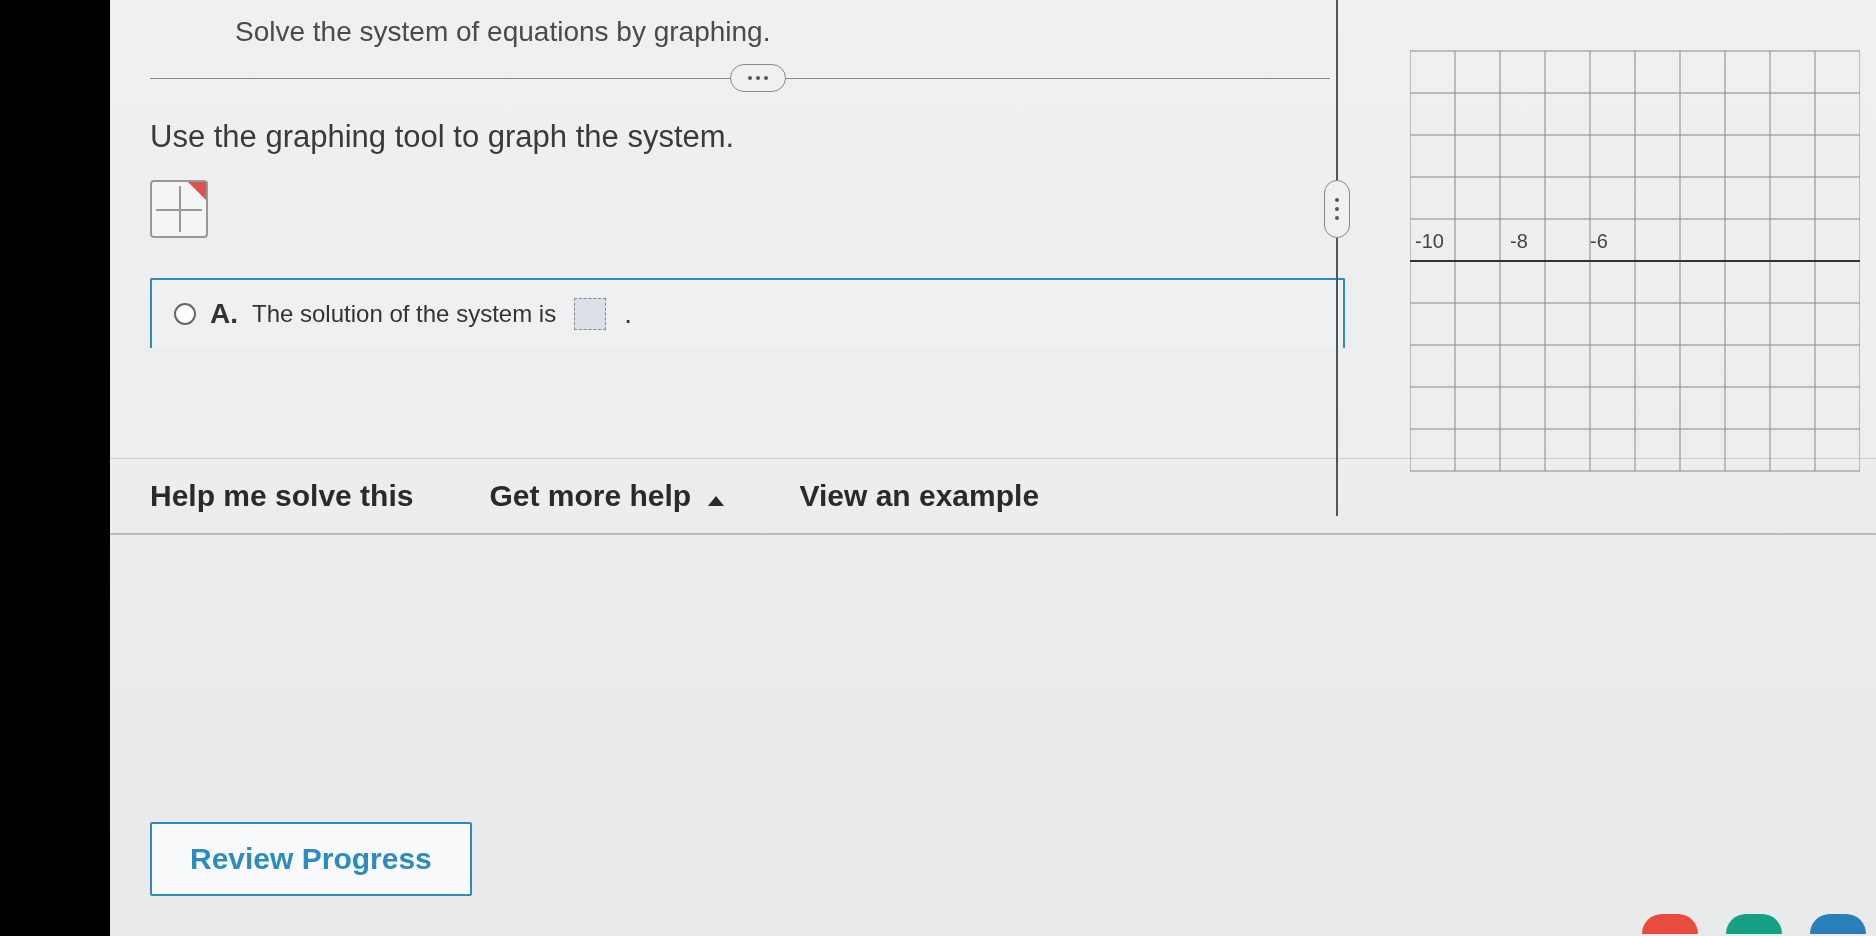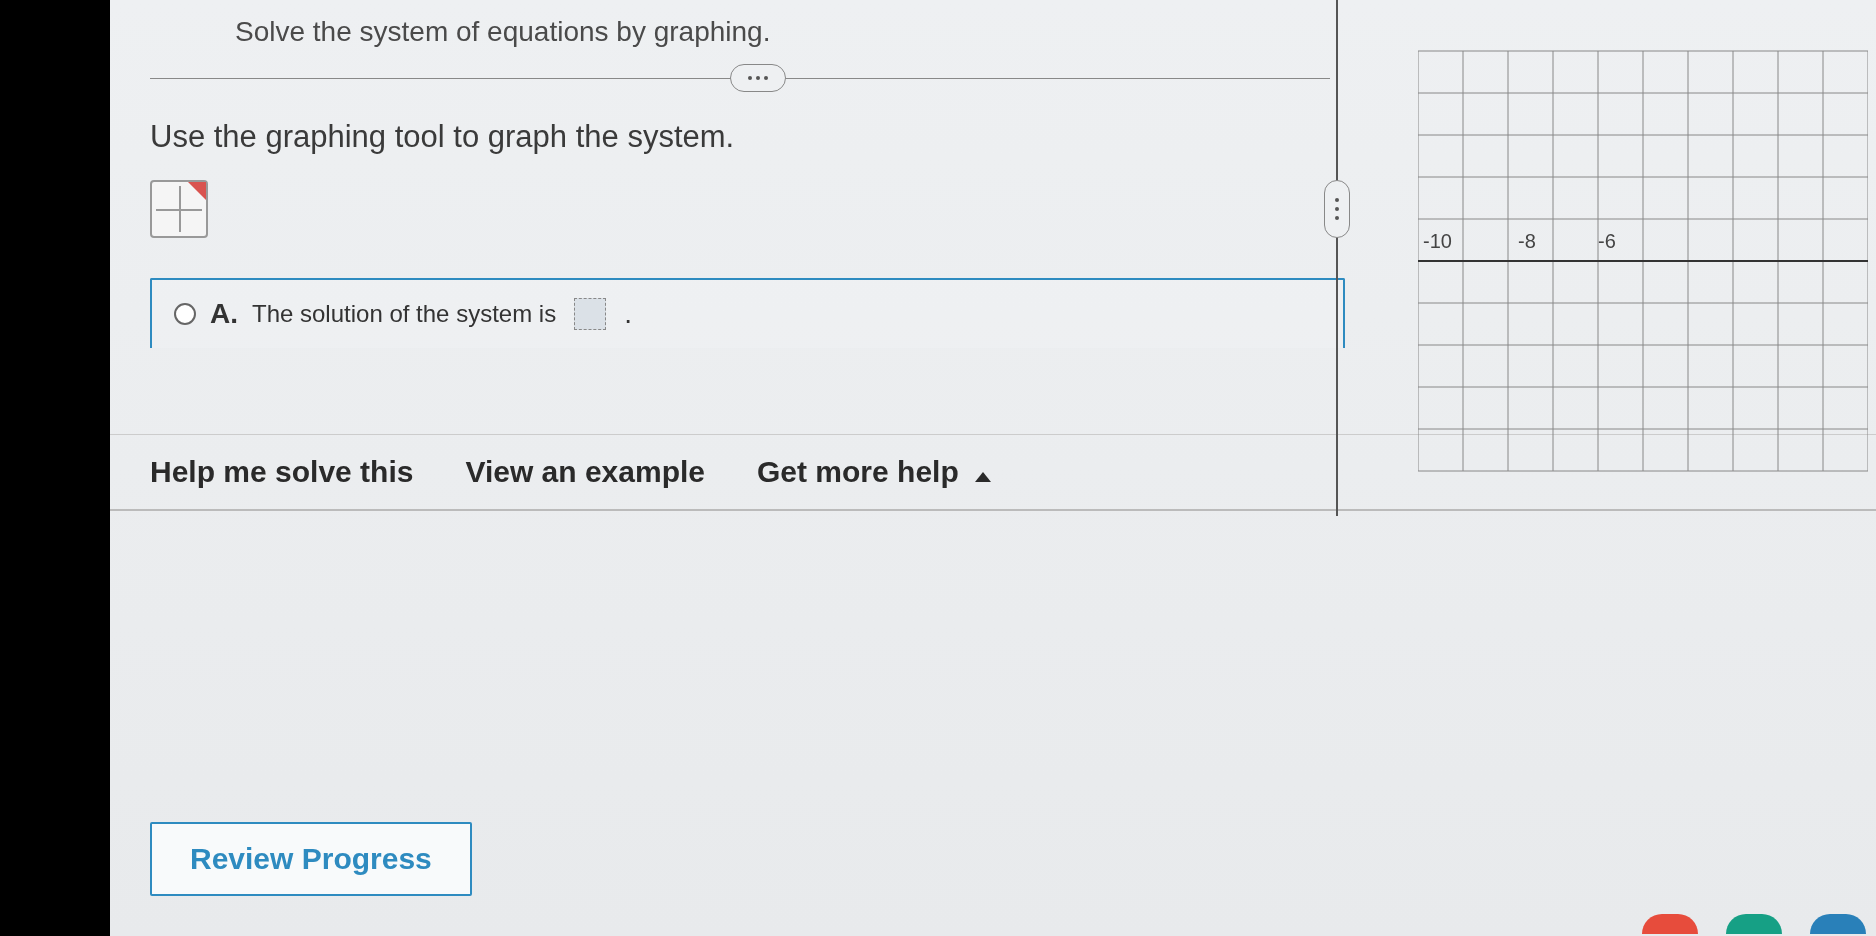--- a/index.html
+++ b/index.html
@@ -137,26 +137,26 @@
       width: 32px;
       height: 32px;
       border: 1px dashed #888;
       background: rgba(200,210,220,0.5);
       display: inline-block;
       margin: 0 4px;
       vertical-align: middle;
     }
     .period { font-size: 28px; color: #333; }
     .help-bar {
-      margin-top: 70px;
+      margin-top: 94px;
       padding: 20px 40px;
       border-top: 1px solid #ccc;
       border-bottom: 2px solid #bbb;
       display: flex;
-      gap: 52px;
+      gap: 76px;
     }
     .help-link {
       font-size: 30px;
       font-weight: bold;
       color: #2a2a2a;
       cursor: pointer;
     }
     .help-link .caret {
       display: inline-block;
       margin-left: 8px;
@@ -213,21 +213,21 @@
       gap: 5px;
     }
     .v-ellipsis .dot {
       width: 4px;
       height: 4px;
       background: #555;
       border-radius: 50%;
     }
     .graph-grid {
       position: absolute;
-      right: 8px;
+      right: 16px;
       top: 15px;
       width: 450px;
       height: 492px;
     }
     .grid-svg { width: 100%; height: 100%; }
     .axis-label {
       position: absolute;
       font-size: 20px;
       color: #444;
     }
@@ -277,25 +277,25 @@
       <div class="radio-btn"></div>
       <span class="choice-letter">A.</span>
       <span class="choice-text">The solution of the system is</span>
       <span class="answer-input"></span>
       <span class="period">.</span>
     </div>
   </div>
 
   <div class="help-bar">
     <span class="help-link">Help me solve this</span>
-    <span class="help-link">View an example</span>
     <span class="help-link">
       <span>Get more help</span>
       <span class="caret"></span>
     </span>
+    <span class="help-link">View an example</span>
   </div>
 
   <div class="bottom-bar">
     <button class="review-btn">Review Progress</button>
   </div>
 
   <div class="right-panel">
     <div class="vertical-line"></div>
     <div class="v-ellipsis">
       <span class="dot"></span>

